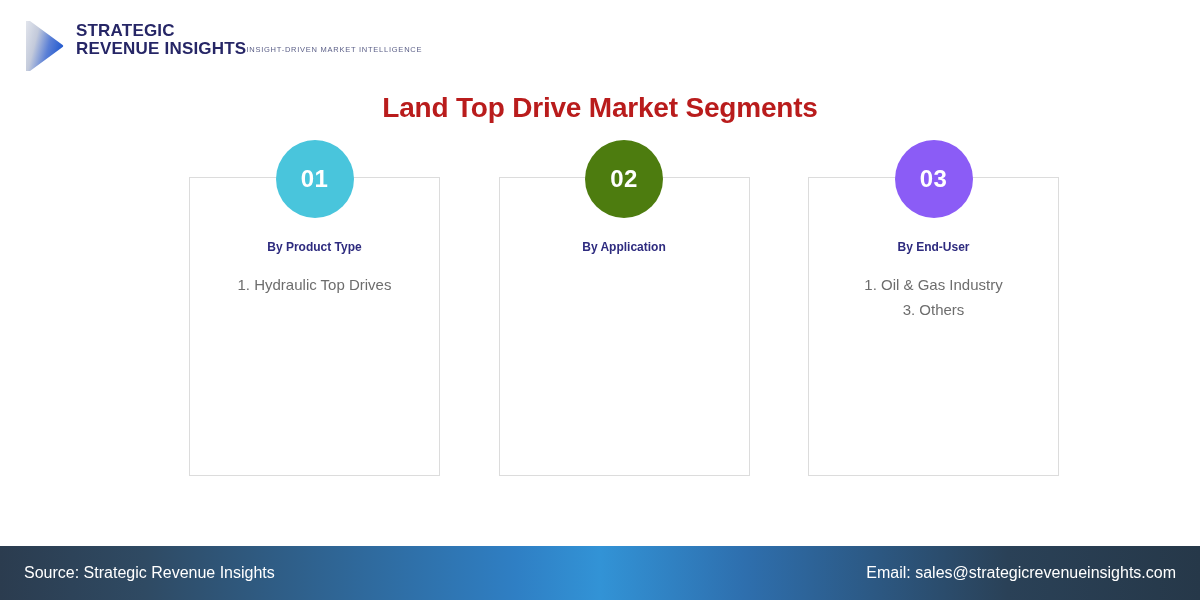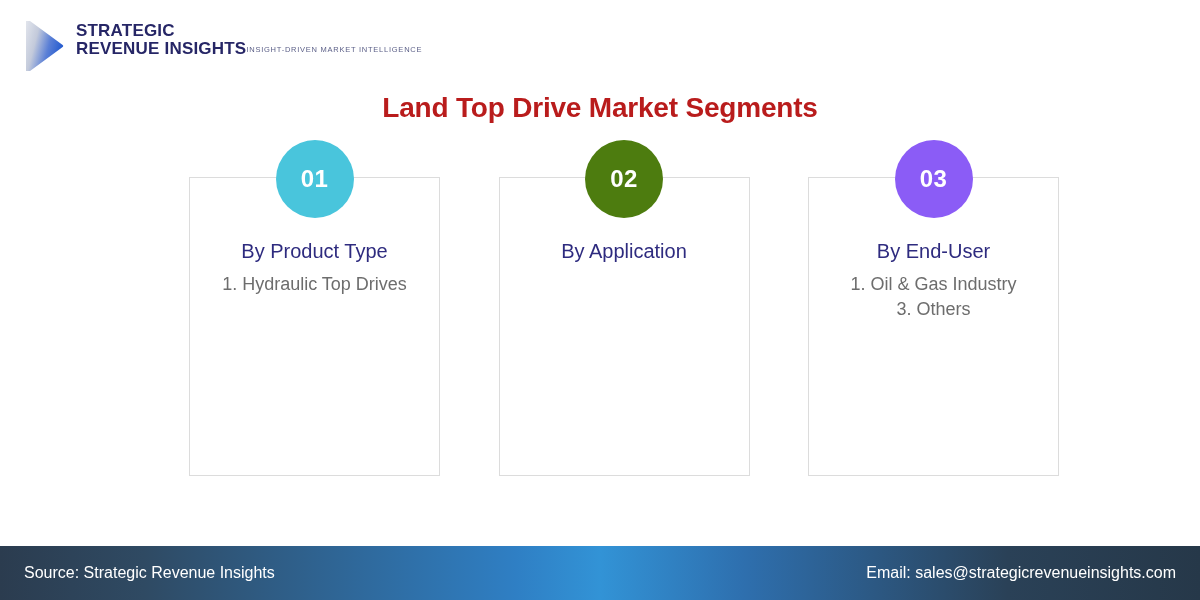--- a/index.html
+++ b/index.html
@@ -101,36 +101,36 @@
     font-size: 24px;
     font-weight: bold;
     letter-spacing: 0.5px;
   }
   .card-heading {
     position: absolute;
     top: 62px;
     left: 0;
     width: 100%;
     text-align: center;
-    font-size: 20px;
-    font-weight: normal;
+    font-size: 12px;
+    font-weight: bold;
     color: #2e2b7f;
   }
   .card-list {
     position: absolute;
     top: 94px;
     left: 0;
     width: 100%;
     padding: 0;
     margin: 0;
     list-style: none;
     text-align: center;
   }
   .card-list li {
-    font-size: 18px;
+    font-size: 15px;
     line-height: 25px;
     color: #6d6d6d;
   }
 
   
   .footer {
     position: absolute;
     left: 0;
     bottom: 0;
     width: 1200px;

